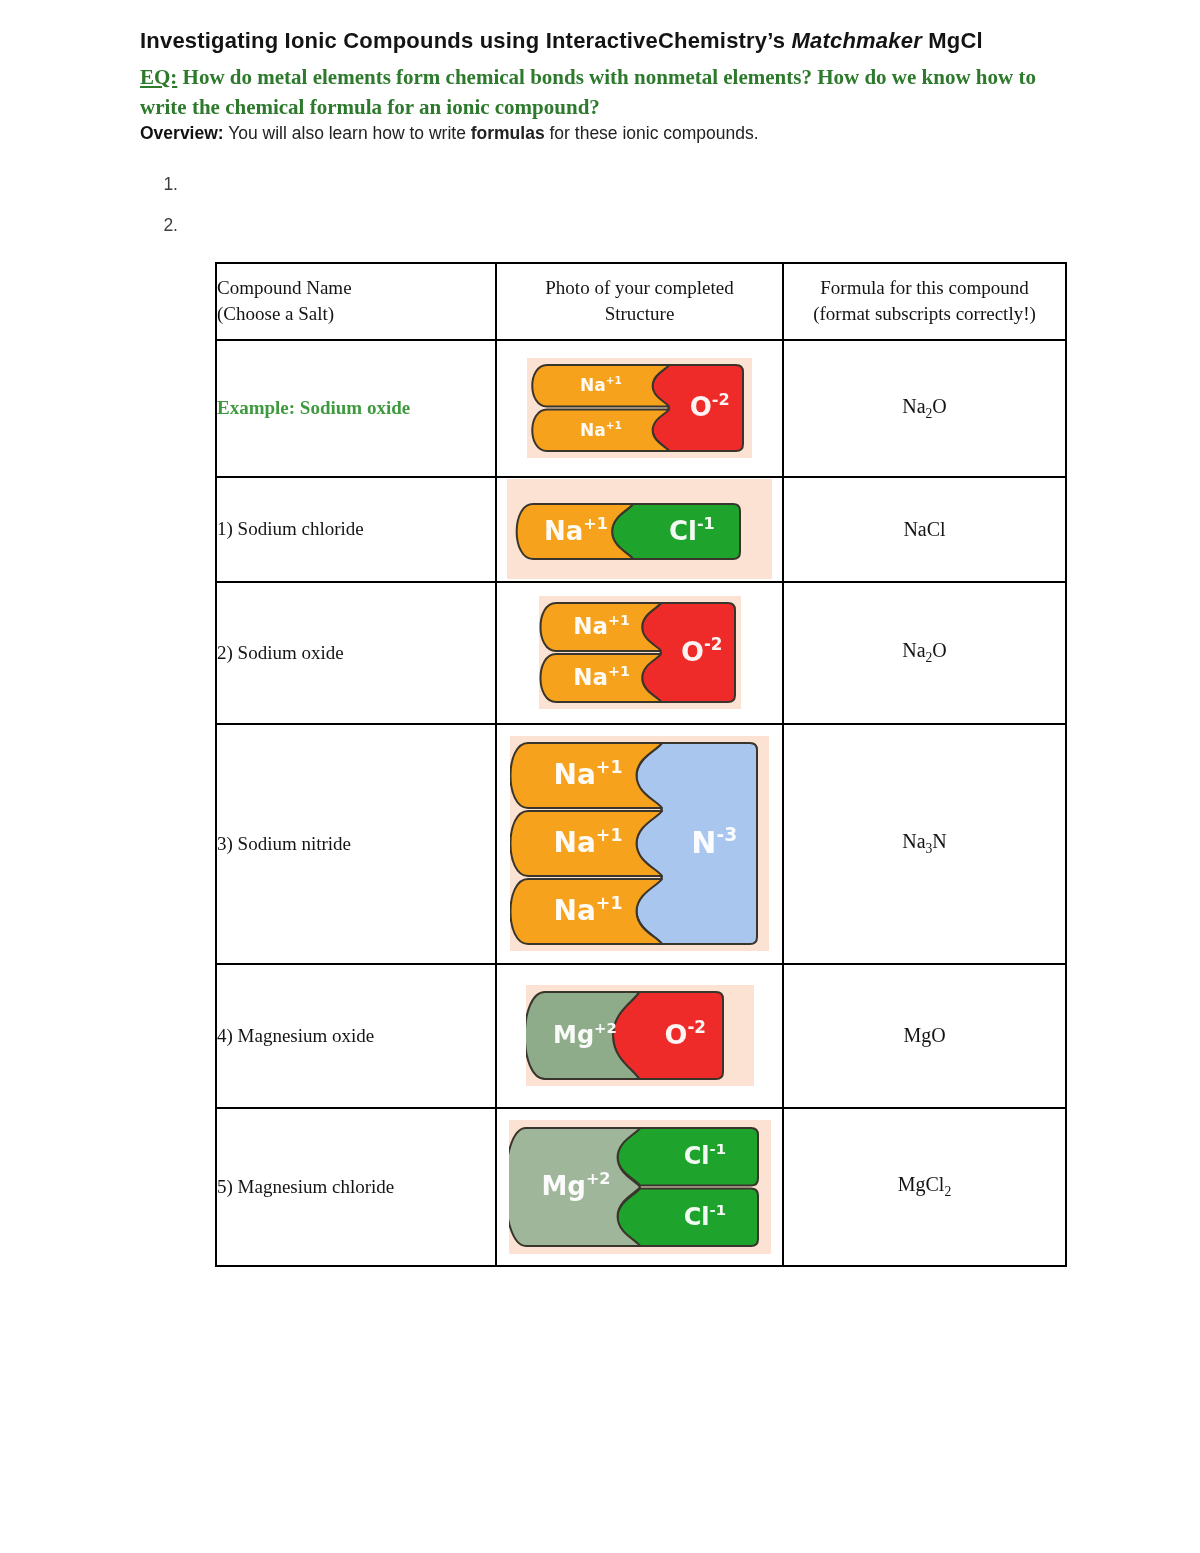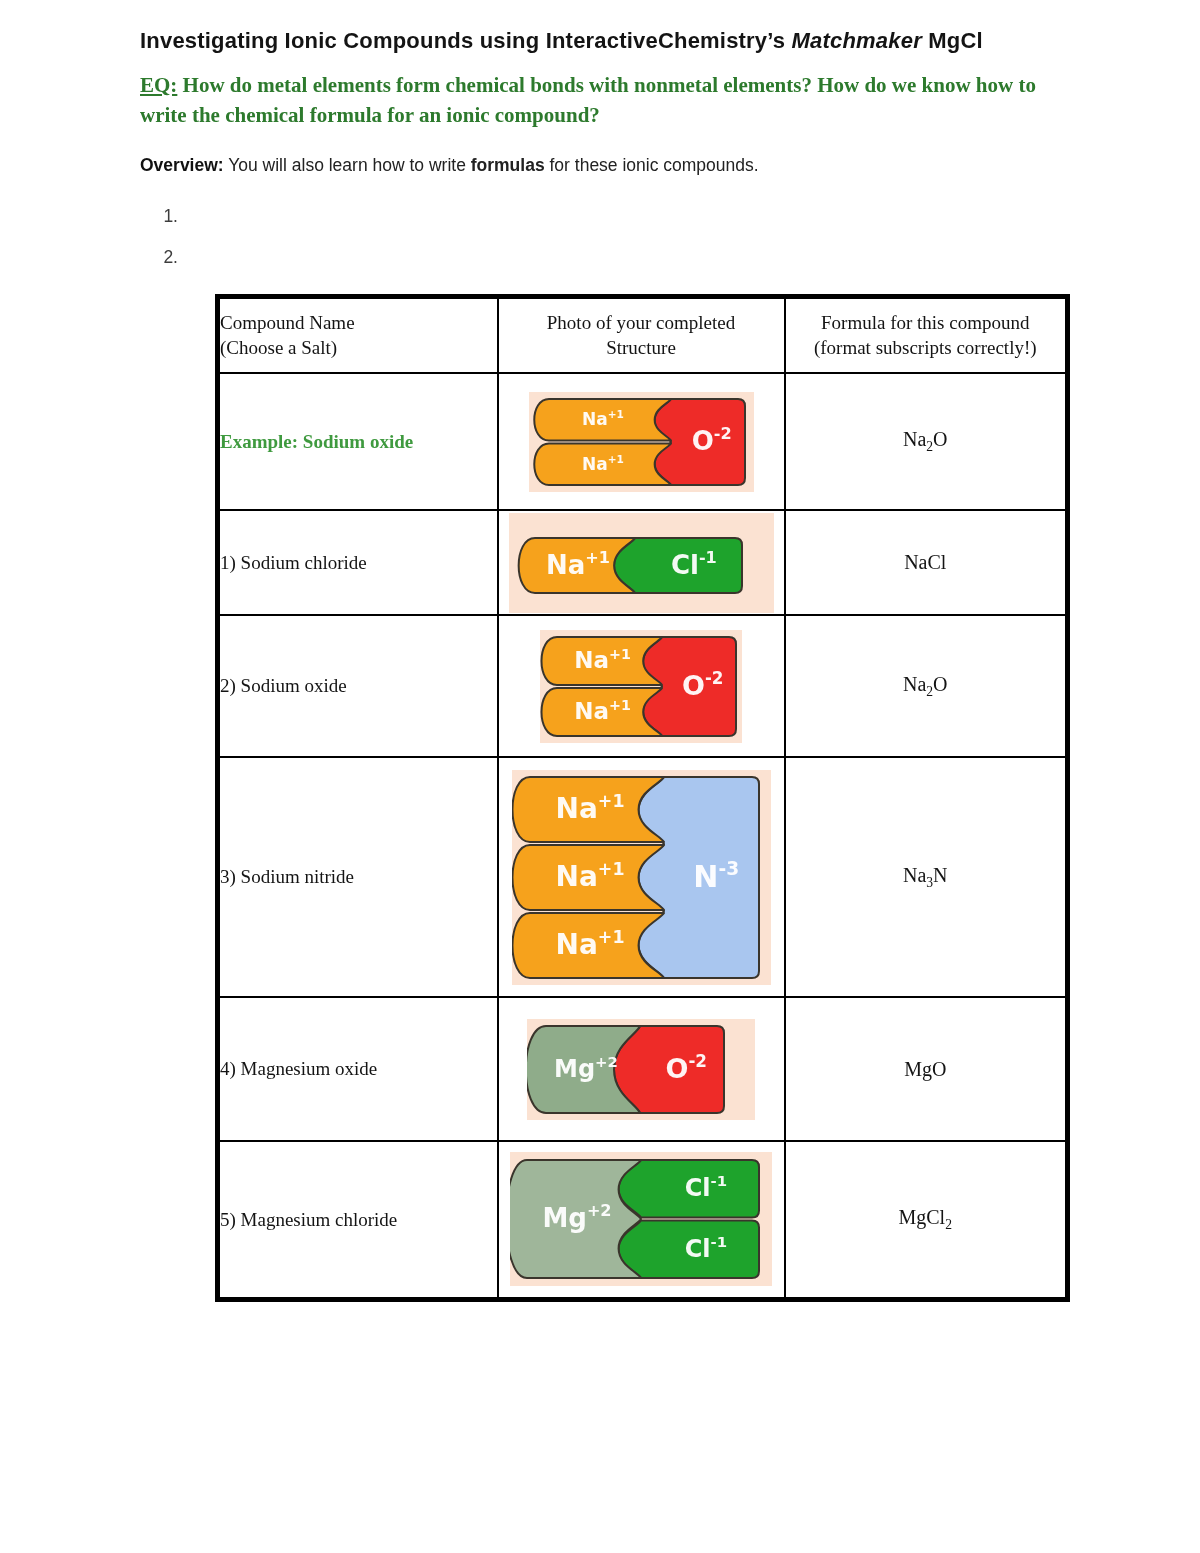--- a/index.html
+++ b/index.html
@@ -11,43 +11,43 @@
     padding:28px 40px 0 140px;
     position:relative;
   }
   
   .doc-title{
     font-size:22px;font-weight:bold;letter-spacing:.2px;
     font-family:"Liberation Sans",sans-serif;
   }
   .doc-title .it{font-style:italic;}
   .eq-line{
-    margin-top:17px;max-width:930px;
+    margin-top:9px;max-width:930px;
     font-family:"Liberation Serif",serif;
     font-weight:bold;font-size:21px;line-height:1.42;
     color:#2d7a2d;
   }
   .eq-line .eq-label{text-decoration:underline;}
   .overview{
-    margin-top:24px;font-size:17.5px;color:#222;
+    font-size:17.5px;color:#222;
   }
   .overview .lbl{font-weight:bold;color:#111;}
   .overview .b{font-weight:bold;}
   
   .steps{margin-top:30px;}
   .step{display:flex;font-size:17.5px;color:#3d3d3d;margin-bottom:20px;}
   .step .num{width:38px;text-align:right;margin-right:14px;color:#3d3d3d;}
   .step a{color:#3b78d8;text-decoration:underline;cursor:pointer;}
   .step .after{color:#3d3d3d;}
   
   table.salt-table{
     border-collapse:collapse;margin:26px 0 8px 75px;
     table-layout:fixed;width:850px;
     font-family:"Liberation Serif",serif;
-    border:5px solid #000000;
+    border:1px solid #000000;
   }
   table.salt-table td,table.salt-table th{
     border:2px solid #000;vertical-align:middle;padding:0;
   }
   col.c1{width:280px;} col.c2{width:287px;} col.c3{width:283px;}
   tr.hdr{height:77px;}
   th{font-weight:normal;font-size:19px;line-height:1.35;}
   th.h1{text-align:left;padding-left:10px;padding-right:6px;}
   th.h2,th.h3{padding:0 6px;}
   td.name{font-size:19px;text-align:left;padding-left:10px;padding-right:8px;line-height:1.35;}

